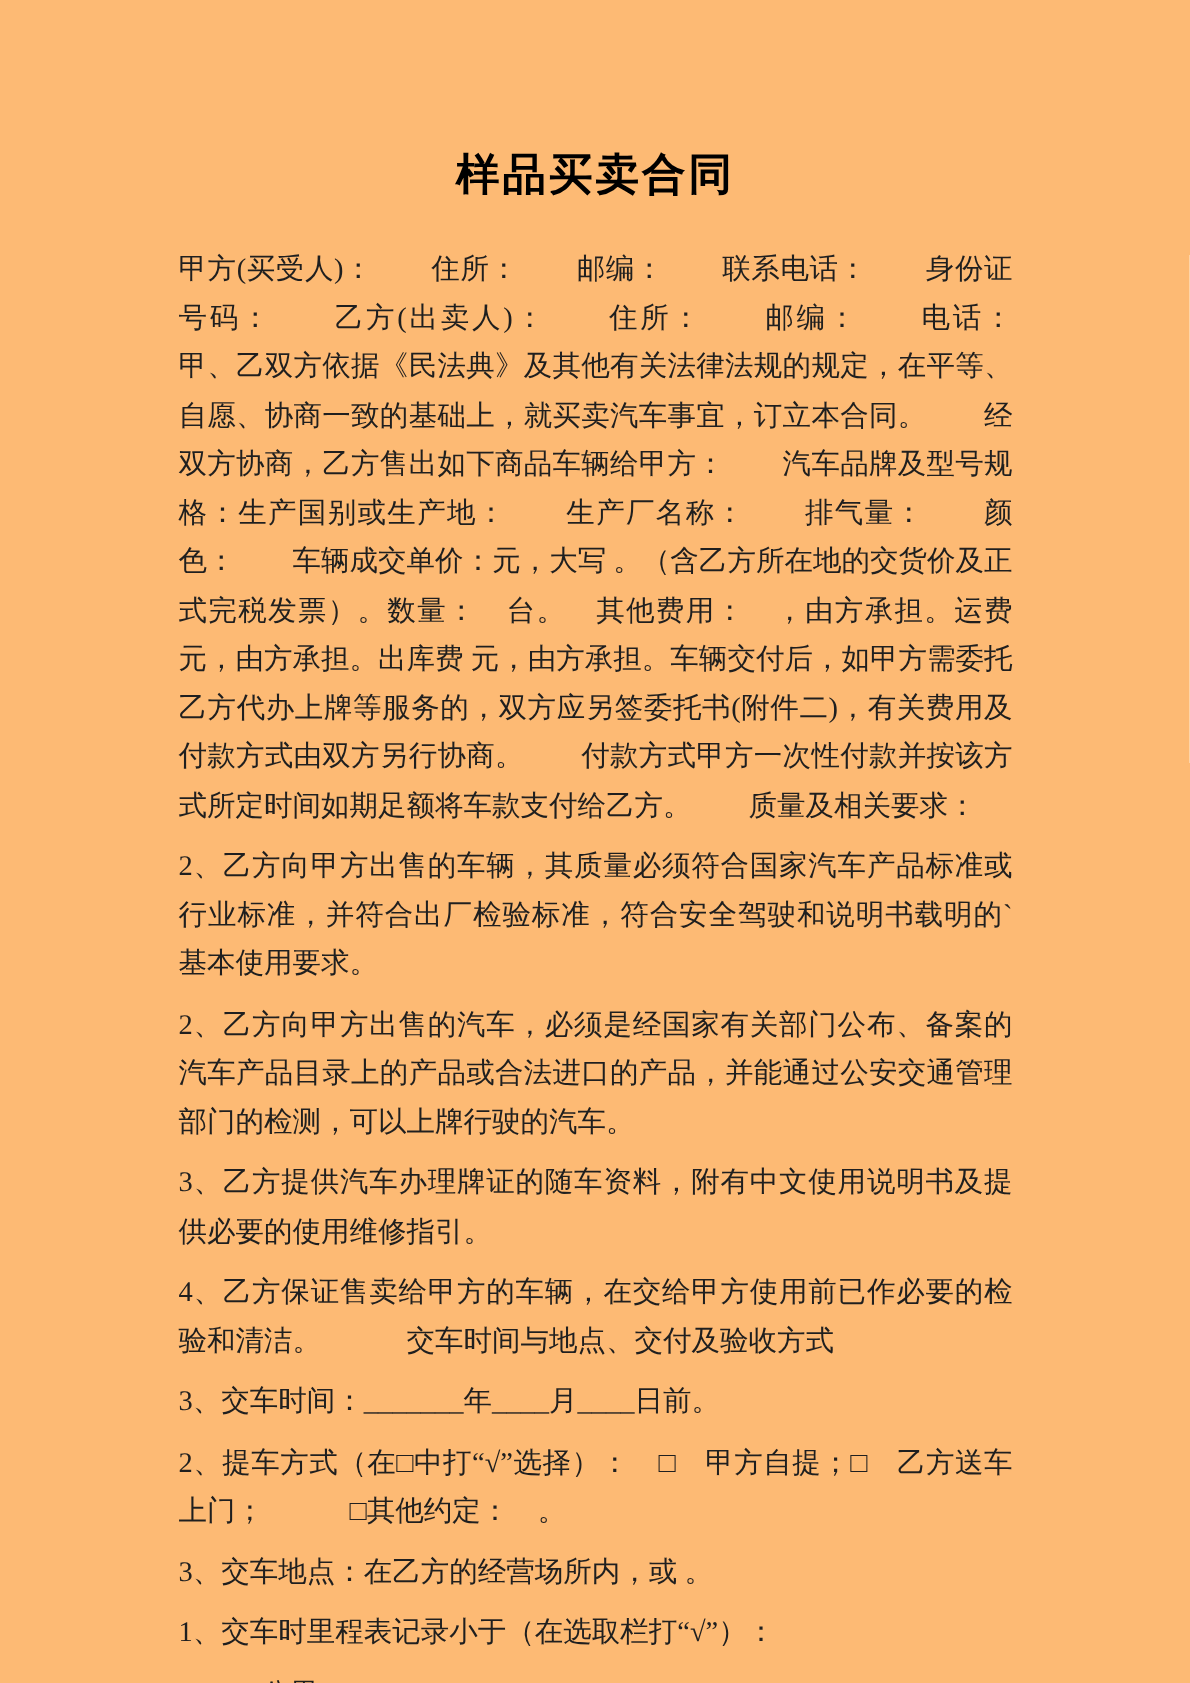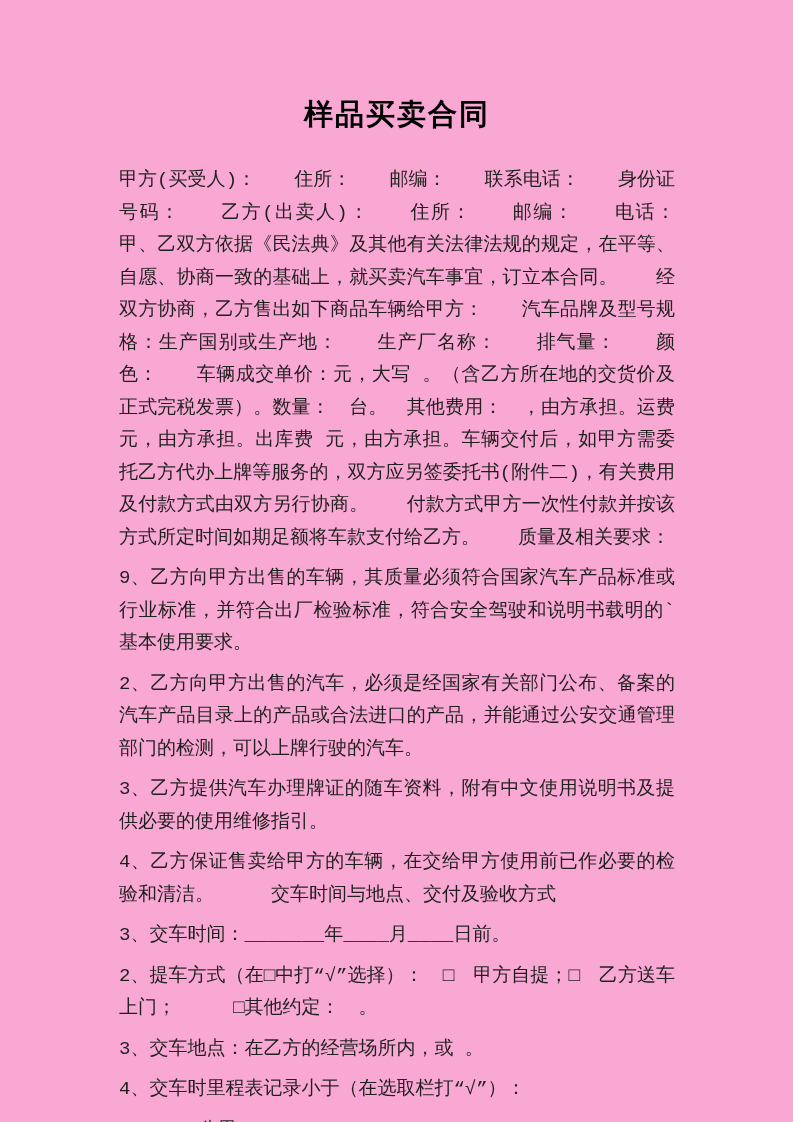--- a/index.html
+++ b/index.html
@@ -12,22 +12,21 @@
     height: 1122px;
     overflow: hidden;
     font-family: "Liberation Serif", "DejaVu Serif", serif;
     color: #1a1a1a;
   }
   .page {
     box-sizing: border-box;
     width: 793px;
     height: 1122px;
     padding: 96px 118px 40px 119px;
-    background: #f9a8d4;
-    font-family: Liberation Mono, monospace;
+    background: #fdba74;
   }
   .doc-title {
     font-size: 29px;
     font-weight: bold;
     text-align: center;
     letter-spacing: 2px;
     margin: 0 0 26px 0;
     line-height: 42px;
     color: #000000;
   }
@@ -42,24 +41,24 @@
   }
 </style>
 </head>
 <body>
 
 <main class="page">
   <h1 class="doc-title">样品买卖合同</h1>
 
   <div class="doc-body">
     <p>甲方(买受人)：　　住所：　　邮编：　　联系电话：　　身份证号码：　　乙方(出卖人)：　　住所：　　邮编：　　电话：　　甲、乙双方依据《民法典》及其他有关法律法规的规定，在平等、自愿、协商一致的基础上，就买卖汽车事宜，订立本合同。　　经双方协商，乙方售出如下商品车辆给甲方：　　汽车品牌及型号规格：生产国别或生产地：　　生产厂名称：　　排气量：　　颜色：　　车辆成交单价：元，大写 。（含乙方所在地的交货价及正式完税发票）。数量：　台。　其他费用：　，由方承担。运费 元，由方承担。出库费 元，由方承担。车辆交付后，如甲方需委托乙方代办上牌等服务的，双方应另签委托书(附件二)，有关费用及付款方式由双方另行协商。　　付款方式甲方一次性付款并按该方式所定时间如期足额将车款支付给乙方。　　质量及相关要求：</p>
-    <p>9、乙方向甲方出售的车辆，其质量必须符合国家汽车产品标准或行业标准，并符合出厂检验标准，符合安全驾驶和说明书载明的`基本使用要求。</p>
+    <p>2、乙方向甲方出售的车辆，其质量必须符合国家汽车产品标准或行业标准，并符合出厂检验标准，符合安全驾驶和说明书载明的`基本使用要求。</p>
     <p>2、乙方向甲方出售的汽车，必须是经国家有关部门公布、备案的汽车产品目录上的产品或合法进口的产品，并能通过公安交通管理部门的检测，可以上牌行驶的汽车。</p>
     <p>3、乙方提供汽车办理牌证的随车资料，附有中文使用说明书及提供必要的使用维修指引。</p>
     <p>4、乙方保证售卖给甲方的车辆，在交给甲方使用前已作必要的检验和清洁。　　　交车时间与地点、交付及验收方式</p>
     <p>3、交车时间：_______年____月____日前。</p>
     <p>2、提车方式（在□中打“√”选择）：　□　甲方自提；□　乙方送车上门；　　　□其他约定：　。</p>
     <p>3、交车地点：在乙方的经营场所内，或 。</p>
-    <p>4、交车时里程表记录小于（在选取栏打“√”）：</p>
+    <p>1、交车时里程表记录小于（在选取栏打“√”）：</p>
     <p>(1)100 公里　□，</p>
     <p>(4)　公里</p>
   </div>
 </main>
 
 </body></html>

